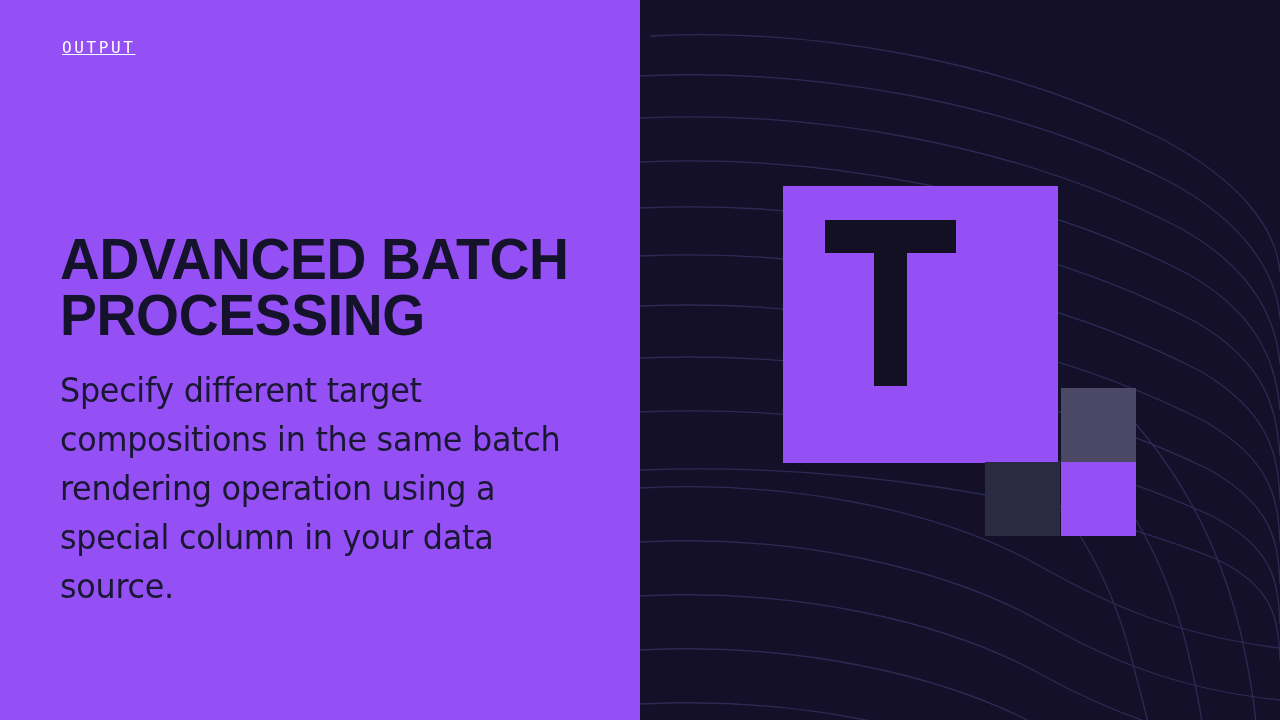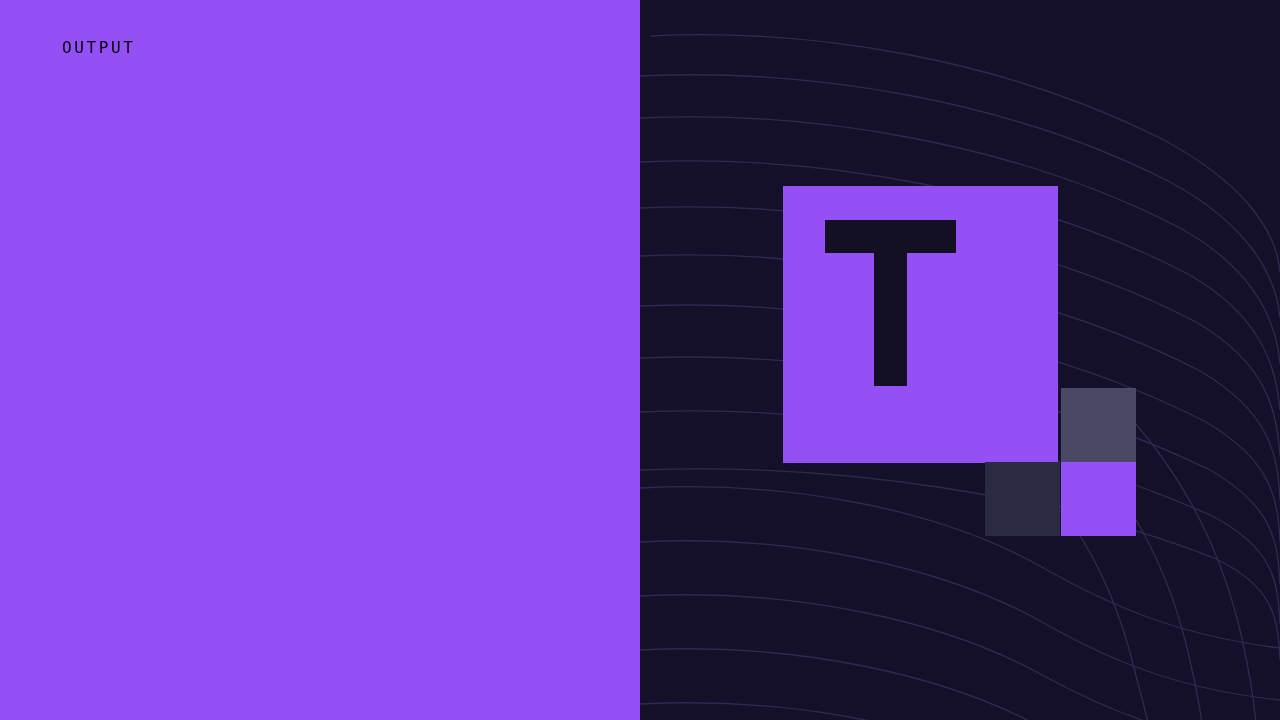--- a/index.html
+++ b/index.html
@@ -25,21 +25,22 @@
     flex:0 0 640px;
   }
 
   .eyebrow {
     position:absolute;
     left:62px; top:38px;
     font-family:"DejaVu Sans Mono", monospace;
     font-size:16px;
     font-weight:400;
     letter-spacing:2.6px;
-    color:#000000;
+    color:#ffffff;
+    text-decoration:underline;
   }
 
   .copy-block {
     position:absolute;
     left:60px; top:231px;
     width:540px;
   }
 
   .headline {
     font-family:"Liberation Sans", sans-serif;
@@ -147,20 +148,25 @@
 </style>
 </head>
 <body>
 
 <div class="slide">
 
   <section class="panel-left">
 
     <div class="eyebrow">OUTPUT</div>
 
+    <div class="copy-block">
+      <h1 class="headline">ADVANCED BATCH
+PROCESSING</h1>
+      <p class="subcopy">Specify different target compositions in the same batch rendering operation using a special column in your data source.</p>
+    </div>
 
   </section>
 
   <section class="panel-right">
 
     <svg class="bg-lines" viewBox="0 0 640 720" preserveAspectRatio="none">
       <g fill="none" stroke="#2F2B57" stroke-width="1.3" opacity="0.95">
         <path d="M10,36 C170,28 360,58 520,138 C600,180 636,228 640,272"></path>
         <path d="M0,76 C170,68 370,100 530,182 C604,222 636,272 640,318"></path>
         <path d="M0,118 C175,110 378,144 540,228 C612,268 636,318 640,364"></path>

